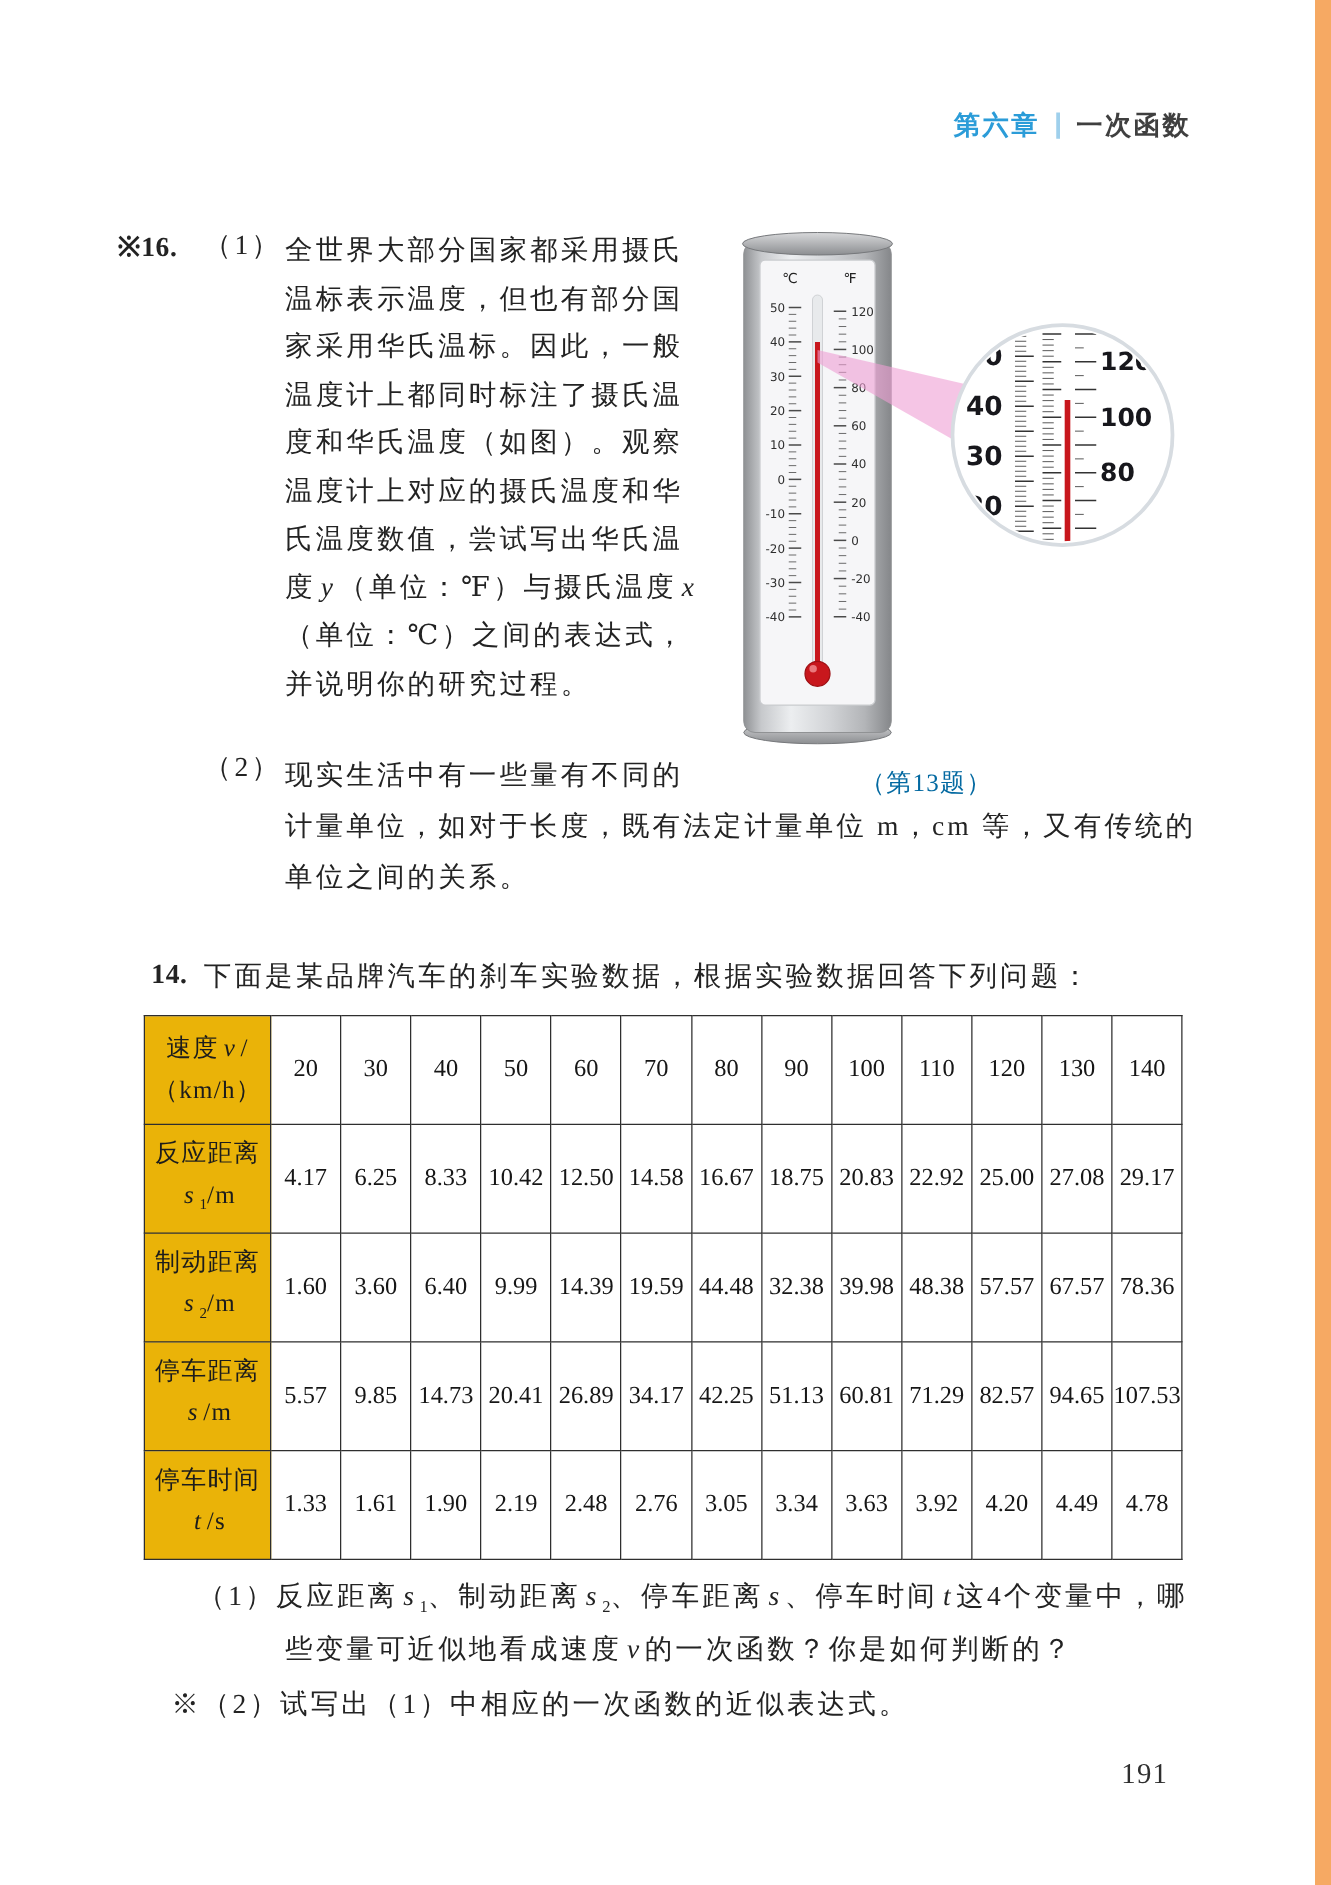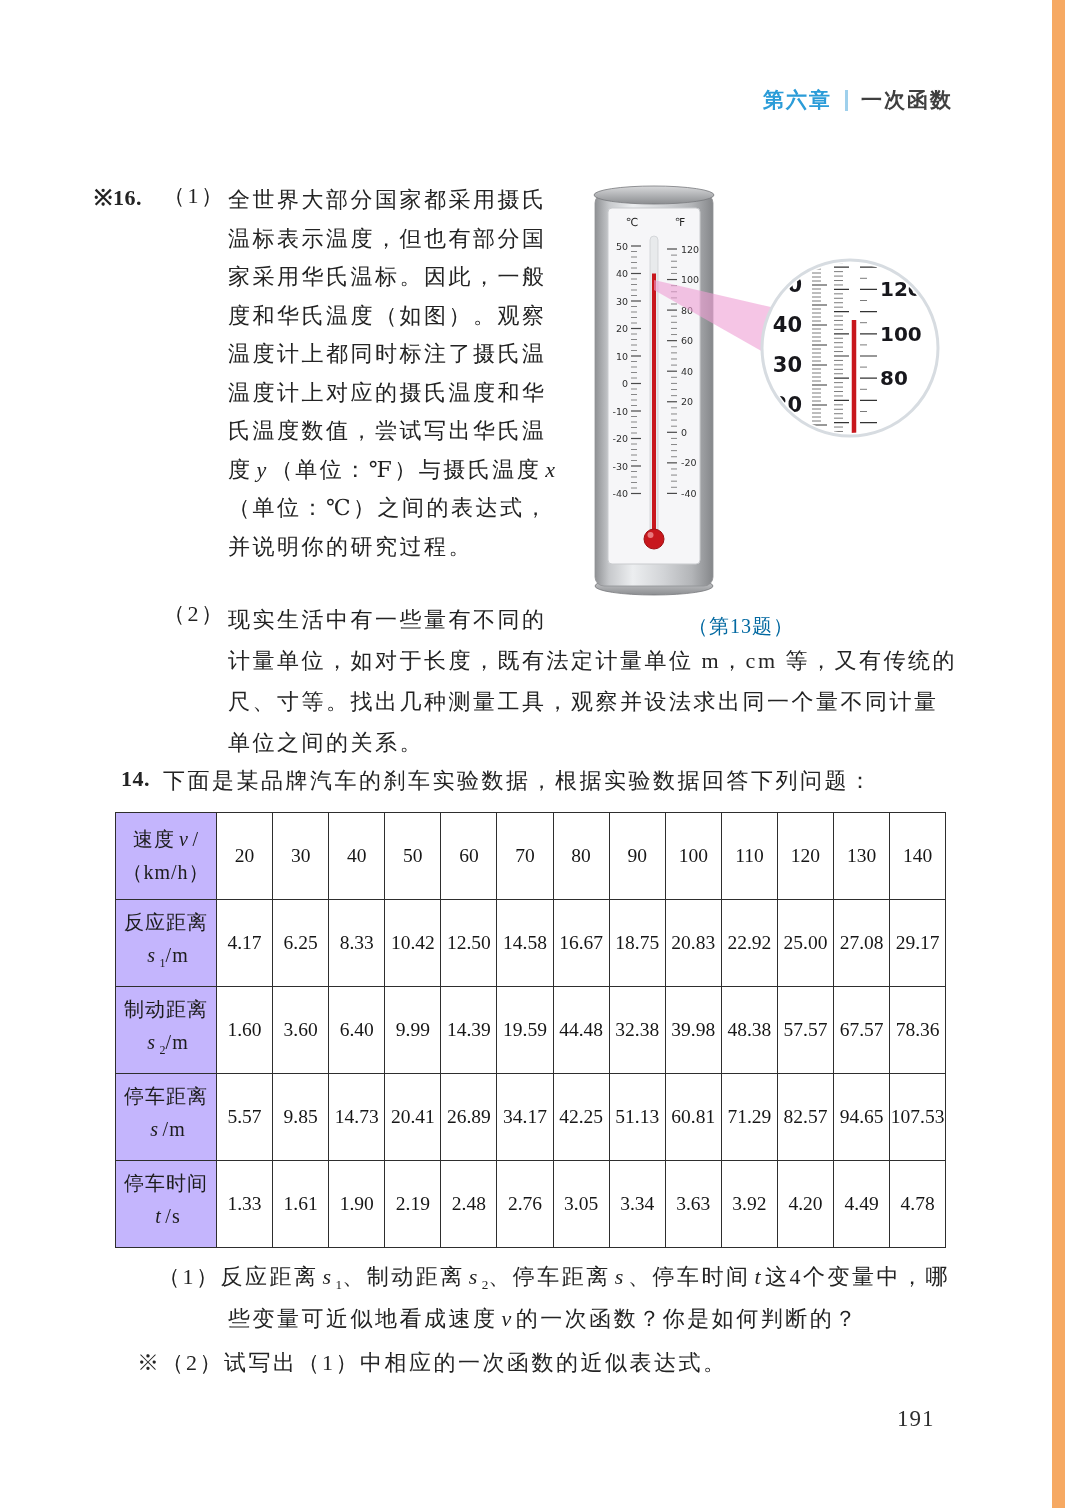--- a/index.html
+++ b/index.html
@@ -22,21 +22,21 @@
   
   .fig{position:absolute;left:588px;top:182px;width:372px;height:430px}
   .caption{position:absolute;left:688px;top:613px;font-size:20px;letter-spacing:1px;color:#0369a1}
   
   .tablewrap{position:absolute;left:115px;top:812px}
   table{border-collapse:collapse;table-layout:fixed}
   col.c0{width:101px}
   col.cd{width:56.1px}
   tr{height:87px}
   th,td{border:1.3px solid #2e2e2e;text-align:center;vertical-align:middle;font-weight:normal;padding:0}
-  th{background:#c4b5fd;font-size:20px;letter-spacing:1px;color:#1c1c1c}
+  th{background:#eab308;font-size:20px;letter-spacing:1px;color:#1c1c1c}
   td{font-size:19.5px;color:#161616;letter-spacing:0}
   .th-line{line-height:33px}
   .pagenum{position:absolute;left:897px;top:1406px;font-size:23px;color:#2e2e2e;letter-spacing:1px}
 </style>
 </head>
 <body>
 
 <div>
 
   <div class="edge-strip"></div>
@@ -46,34 +46,33 @@
     <span class="hdr-div"></span>
     <span class="hdr-title">一次函数</span>
   </div>
 
   <div class="abs cjk bold" style="left:94px;top:181px;letter-spacing:0.5px">※16.</div>
   <div class="abs cjk" style="left:163px;top:181px">（1）</div>
   <div class="abs cjk" style="left:228px;top:181px;--lh:38.5px">
       <div class="tline"><span>全世界大部分国家都采用摄氏</span></div>
       <div class="tline"><span>温标表示温度，但也有部分国</span></div>
       <div class="tline"><span>家采用华氏温标。因此，一般</span></div>
+      <div class="tline"><span>温度计上都同时标注了摄氏温</span></div>
       <div class="tline"><span>度和华氏温度（如图）。观察</span></div>
-      <div class="tline"><span>温度计上都同时标注了摄氏温</span></div>
       <div class="tline"><span>温度计上对应的摄氏温度和华</span></div>
       <div class="tline"><span>氏温度数值，尝试写出华氏温</span></div>
       <div class="tline"><span>度</span><span class="mvar">y</span><span>（单位：℉）与摄氏温度</span><span class="mvar">x</span></div>
       <div class="tline"><span>（单位：℃）之间的表达式，</span></div>
       <div class="tline"><span>并说明你的研究过程。</span></div>
     </div>
 
   <div class="abs cjk" style="left:163px;top:599px">（2）</div>
   <div class="abs cjk" style="left:228px;top:599px;--lh:41px">
       <div class="tline"><span>现实生活中有一些量有不同的</span></div>
       <div class="tline"><span>计量单位，如对于长度，既有法定计量单位 m，cm 等，又有传统的</span></div>
-      <div class="tline"><span>尺、寸等。找出几种测量工具，观察并设法求出同一个量不同计量</span></div>
       <div class="tline"><span>单位之间的关系。</span></div>
     </div>
 
   <svg class="fig" viewBox="0 0 372 430">
     <defs>
       <linearGradient id="metalH" x1="0" y1="0" x2="1" y2="0">
         <stop offset="0" stop-color="#8f9194"></stop>
         <stop offset="0.12" stop-color="#c7c9cc"></stop>
         <stop offset="0.32" stop-color="#eceef0"></stop>
         <stop offset="0.58" stop-color="#d2d4d7"></stop>

